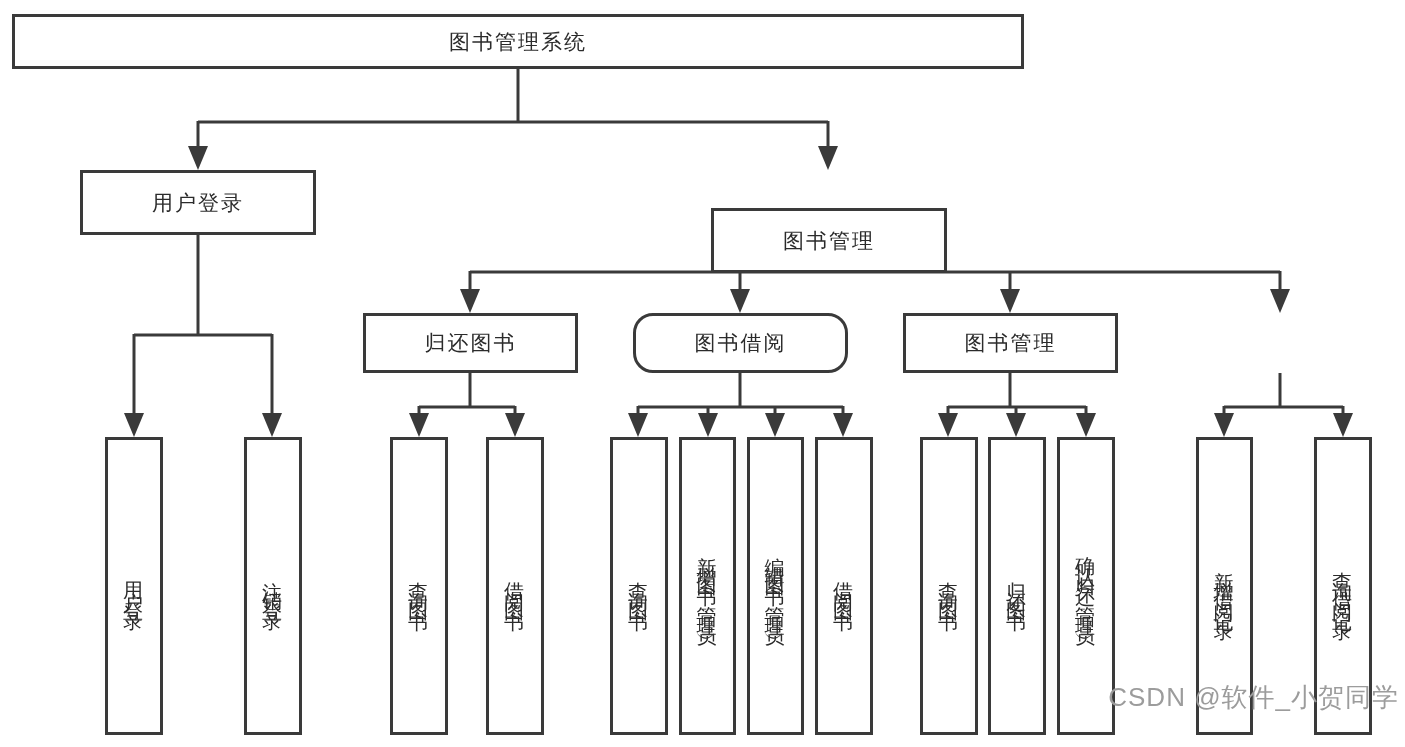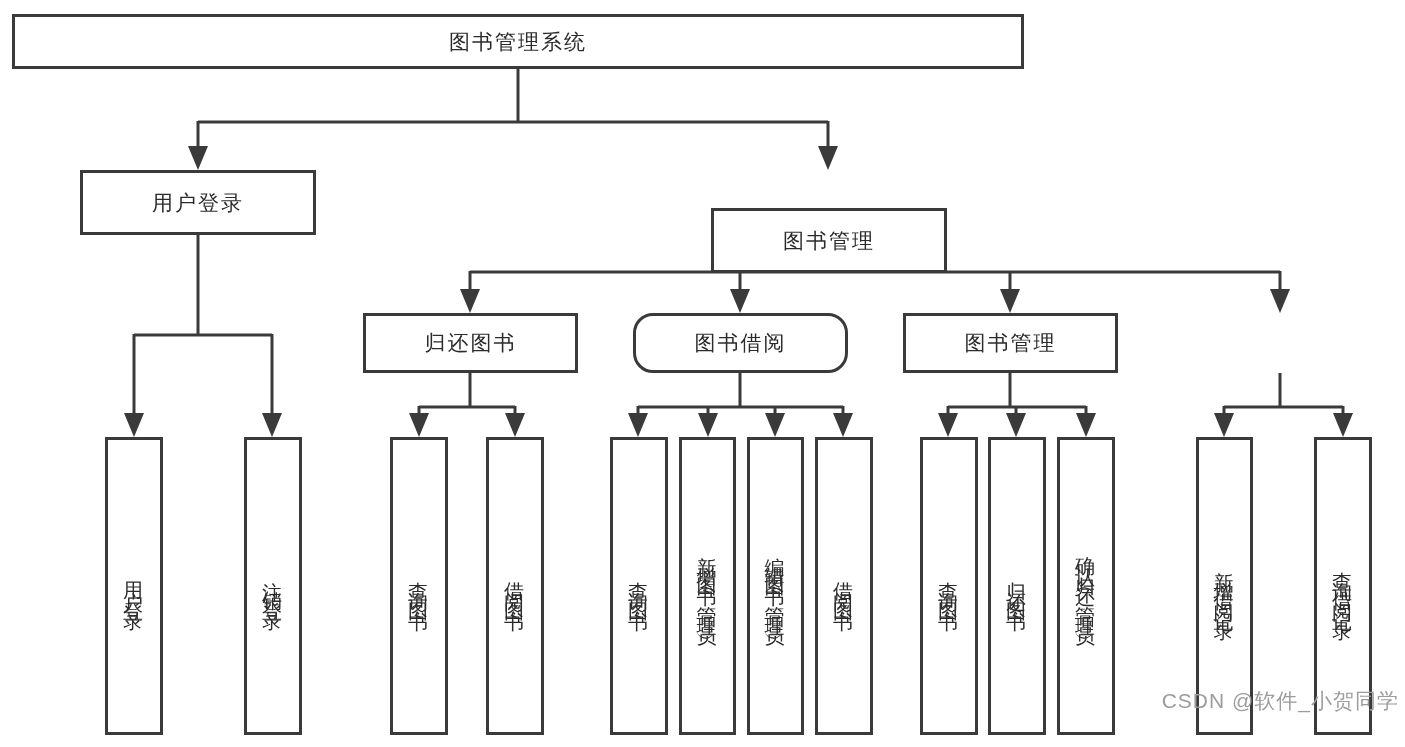--- a/index.html
+++ b/index.html
@@ -42,21 +42,21 @@
   #n-leaf-5{left:679px;width:57px;}
   #n-leaf-6{left:747px;width:57px;}
   #n-leaf-7{left:815px;}
   #n-leaf-8{left:920px;}
   #n-leaf-9{left:988px;}
   #n-leaf-10{left:1057px;}
   #n-leaf-11{left:1196px;width:57px;}
   #n-leaf-12{left:1314px;}
   .watermark{
     position:absolute;right:6px;bottom:4px;
-    font-size:21px;color:#9c9c9c;letter-spacing:1px;white-space:nowrap;
+    font-size:26px;color:#9c9c9c;letter-spacing:1px;white-space:nowrap;
   }
 </style>
 </head>
 <body>
 
 <div class="stage">
 
   <svg class="wires" viewBox="0 0 1405 747">
     <g stroke="#3a3a3a" stroke-width="3" fill="none">
 

